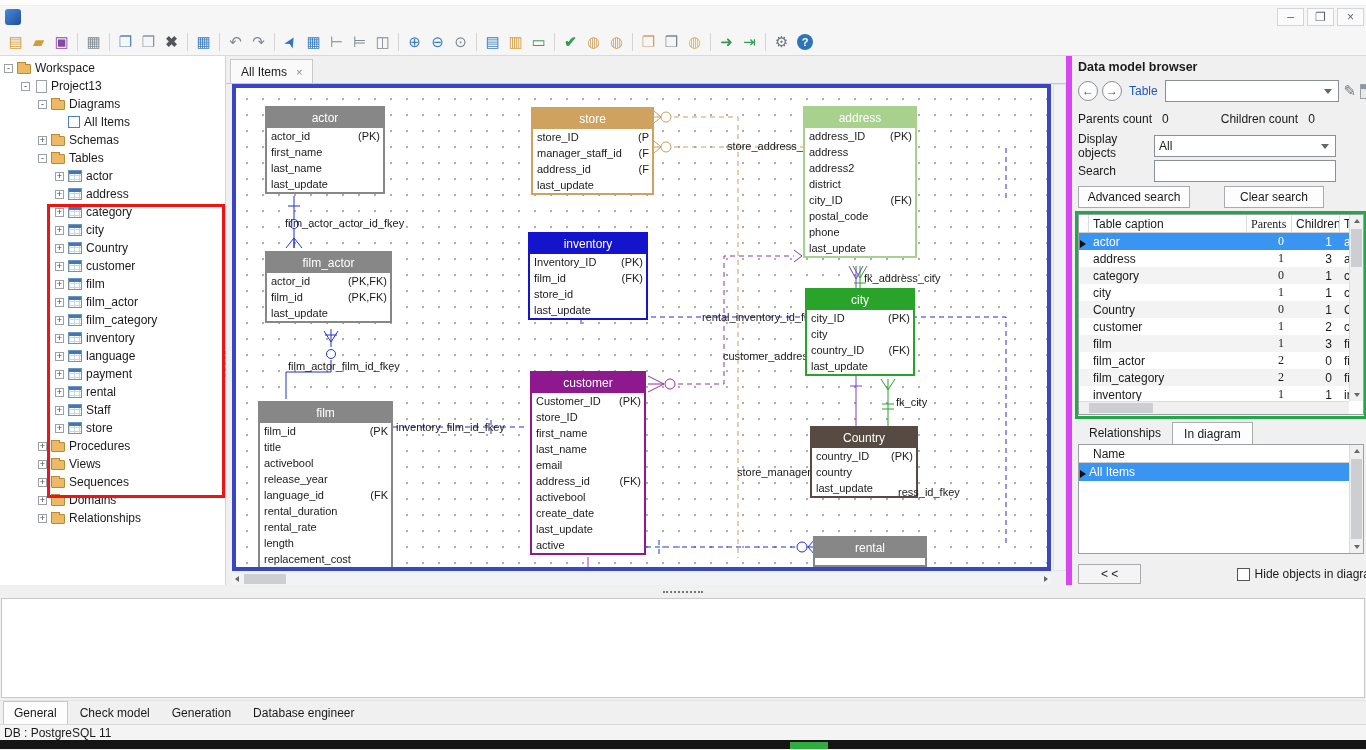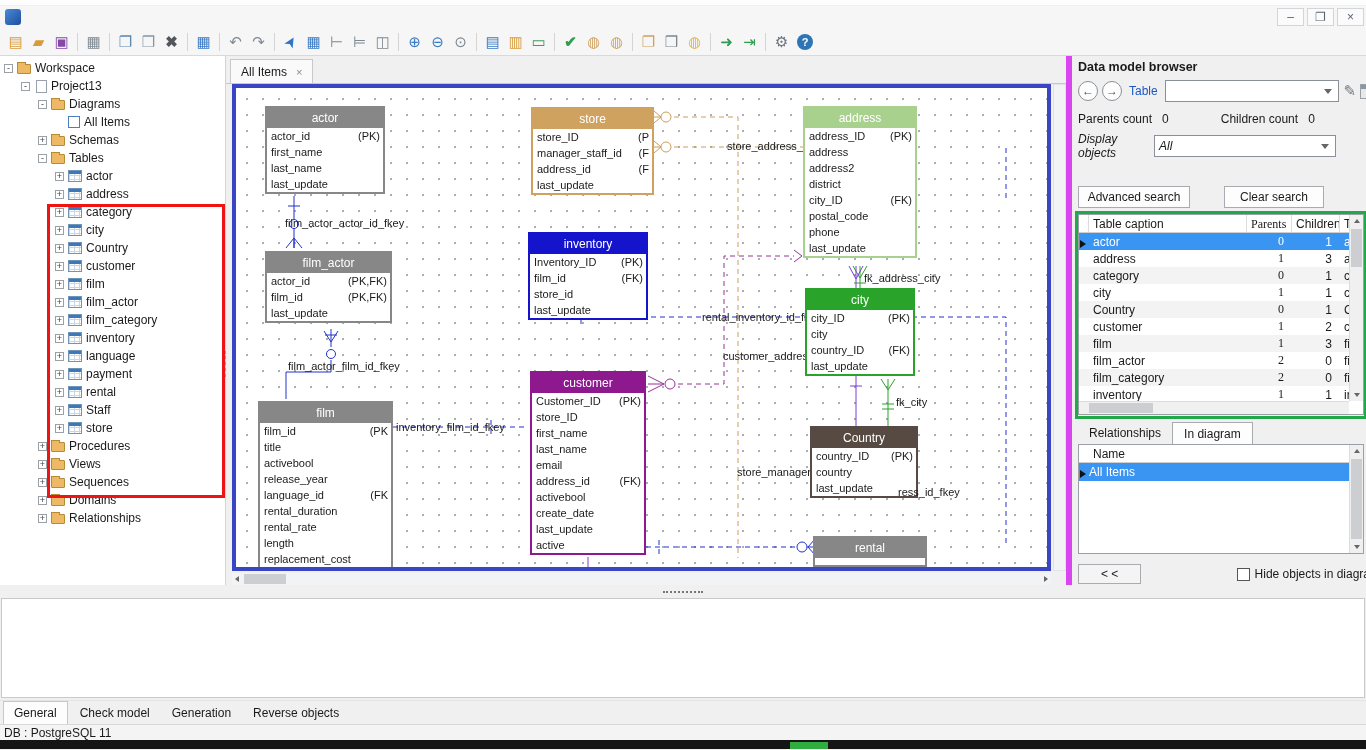--- a/index.html
+++ b/index.html
@@ -761,23 +761,27 @@
     <div class="rp-counts" data-name="counts-row">
       <span class="cg">
         <span data-name="parents-count-label">Parents count</span>
         <span data-name="parents-count-value">0</span>
       </span>
       <span class="cg cg2">
         <span data-name="children-count-label">Children count</span>
         <span data-name="children-count-value">0</span>
       </span>
     </div>
-    <div class="rp-row" style="top:76px;font-style:italic;" data-name="display-objects-row">
+    <div class="rp-row" style="top:76px;" data-name="display-objects-row">
       <span class="lbl" data-name="display-objects-label">Display objects</span>
       <span class="combo ctrl" data-name="display-objects-select">All</span>
+    </div>
+    <div class="rp-row" style="top:104px;" data-name="search-row">
+      <span class="lbl" data-name="search-label">Search</span>
+      <input class="textinput ctrl" data-name="search-input" value="" style="">
     </div>
     <div class="btn" style="position:absolute;left:6px;top:130px;width:112px;" data-name="advanced-search-button">Advanced search</div>
     <div class="btn" style="position:absolute;left:152px;top:130px;width:100px;" data-name="clear-search-button">Clear search</div>
 
     <div class="grid" data-name="tables-grid">
       <div class="ghead" data-name="grid-header">
         <span class="gut"></span>
         <span class="c1" data-name="column-table-caption">Table caption</span>
         <span class="c2" data-name="column-parents">Parents</span>
         <span class="c3" data-name="column-children">Children</span>
@@ -915,21 +919,21 @@
 <div class="splitter" data-name="horizontal-splitter">
     <span class="dots" data-name="splitter-handle-dots"></span>
   </div>
 
 <div class="output" data-name="output-panel"></div>
 
 <div class="bottomtabs" data-name="bottom-tab-bar">
   <span class="btab active" data-name="bottom-tab">General</span>
     <span class="btab" data-name="bottom-tab">Check model</span>
     <span class="btab" data-name="bottom-tab">Generation</span>
-    <span class="btab" data-name="bottom-tab">Reverse objects</span>
+    <span class="btab" data-name="bottom-tab">Database engineer</span>
 </div>
 
 <div class="statusbar" data-name="status-bar">
   <span data-name="status-text">DB : PostgreSQL 11</span>
 </div>
 <div class="taskstrip" data-name="taskbar-strip">
     <span class="blob" data-name="taskbar-item"></span>
   </div>
 
 </body></html>

